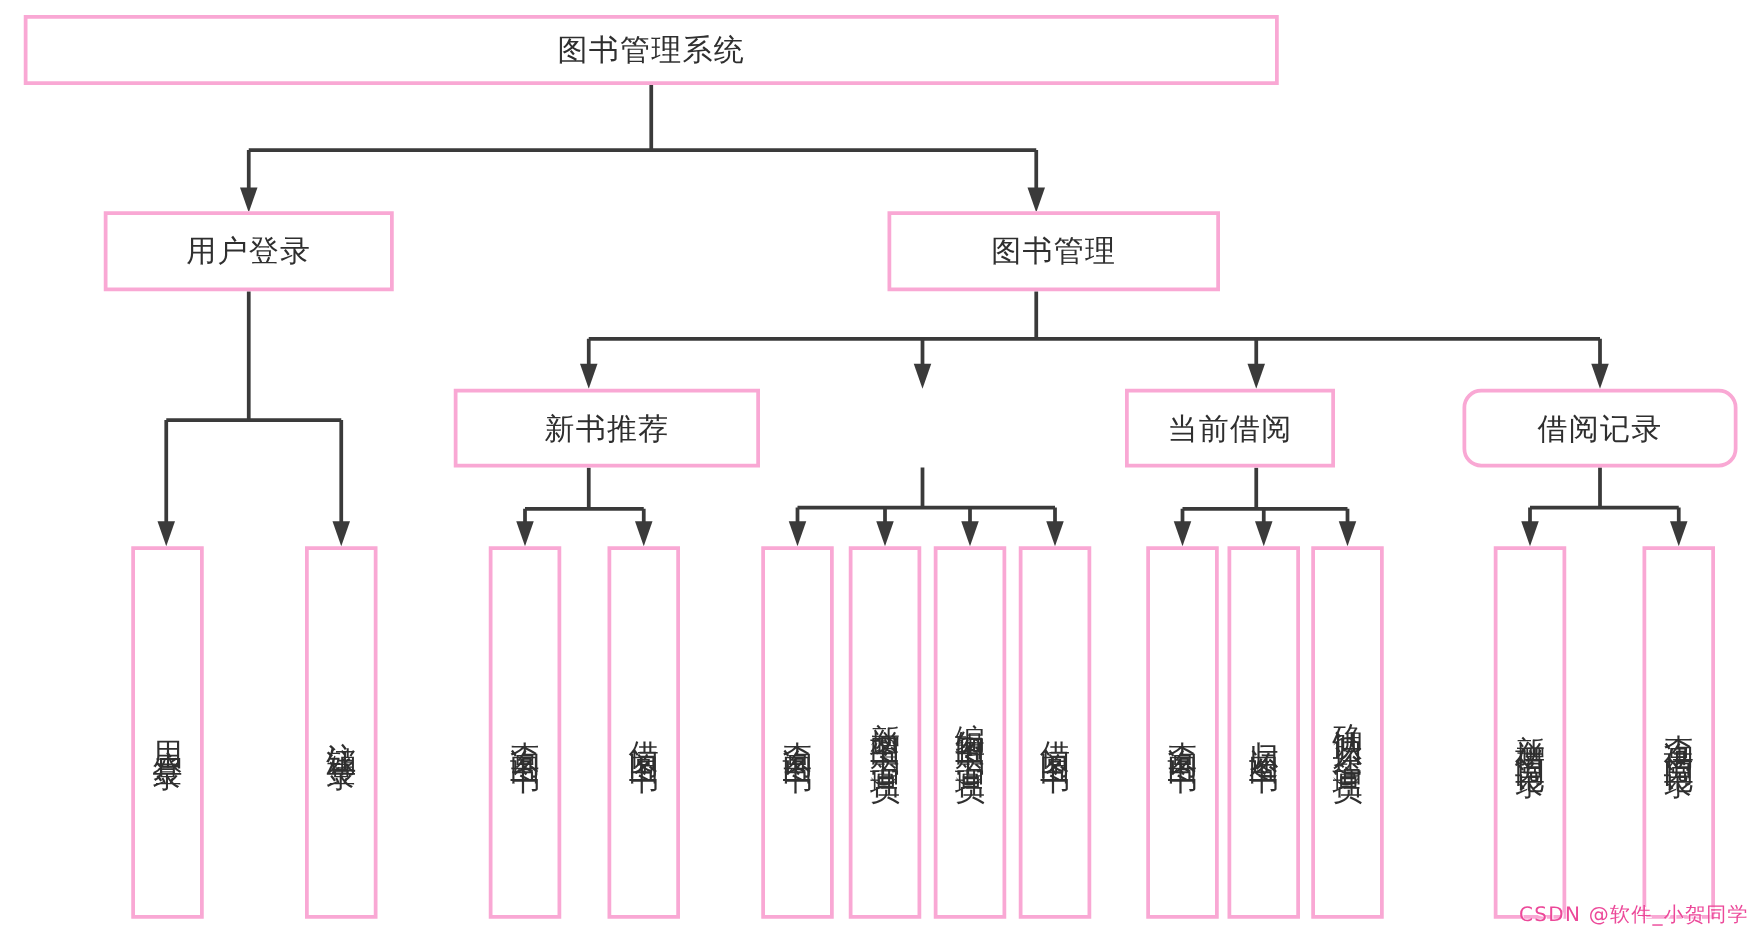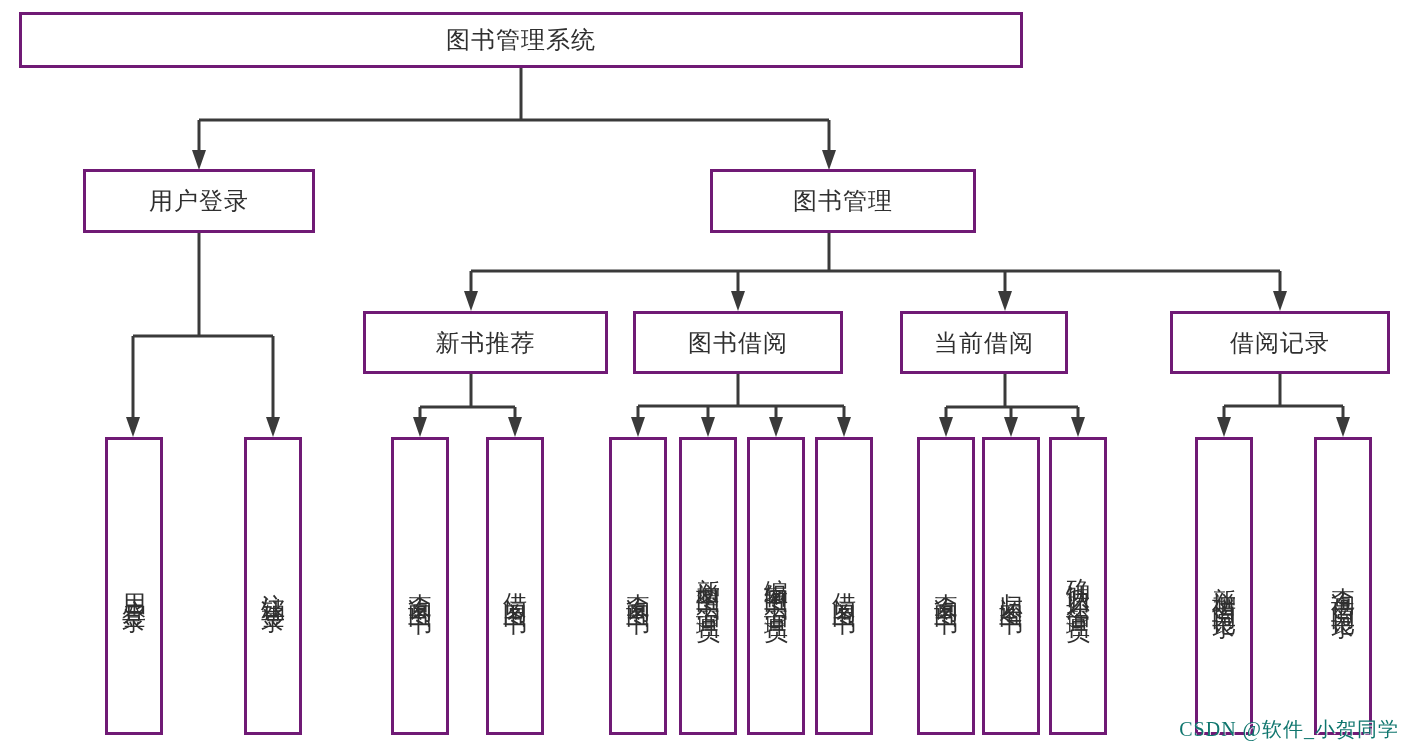--- a/index.html
+++ b/index.html
@@ -14,21 +14,21 @@
   #edges {
     position: absolute;
     left: 0; top: 0;
     width: 1405px; height: 747px;
   }
   #edges path { stroke: #3a3a3a; stroke-width: 3; fill: none; }
   #edges polygon { fill: #3a3a3a; stroke: none; }
   .hbox, .vbox {
     position: absolute;
     box-sizing: border-box;
-    border: 3px solid #701a75;
+    border: 3px solid #f9a8d4;
     background: #ffffff;
     color: #2f2f2f;
     display: flex;
     align-items: center;
     justify-content: center;
   }
   .hbox {
     font-size: 24px;
     letter-spacing: 1px;
     white-space: nowrap;
@@ -42,26 +42,25 @@
   .vtext {
     writing-mode: vertical-rl;
     text-orientation: mixed;
     letter-spacing: 6px;
     line-height: 1;
   }
   #watermark {
     position: absolute;
     right: 6px;
     bottom: 4px;
-    font-size: 20px;
+    font-size: 16px;
     letter-spacing: 1px;
-    color: #0f766e;
+    color: #ec4899;
     text-shadow: 1px 1px 0 rgba(255,255,255,0.9);
     white-space: nowrap;
-    font-family: Liberation Serif, serif;
   }
 </style>
 </head>
 <body>
 
 <div id="canvas">
 
   <svg id="edges" viewBox="0 0 1405 747" xmlns="http://www.w3.org/2000/svg">
     <g>
       <path d="M521 68 V121"></path>
@@ -138,27 +137,24 @@
   <div class="hbox" style="left:83px; top:169px; width:232px; height:64px;">
     <span>用户登录</span>
   </div>
   <div class="hbox" style="left:710px; top:169px; width:266px; height:64px;">
     <span>图书管理</span>
   </div>
 
   <div class="hbox" style="left:363px; top:311px; width:245px; height:63px;">
     <span>新书推荐</span>
   </div>
-  <div class="hbox" style="left:633px; top:311px; width:210px; height:63px;">
-    <span>图书借阅</span>
-  </div>
   <div class="hbox" style="left:900px; top:311px; width:168px; height:63px;">
     <span>当前借阅</span>
   </div>
-  <div class="hbox" style="left:1170px; top:311px; width:220px; height:63px;">
+  <div class="hbox" style="left:1170px; top:311px; width:220px; height:63px;border-radius:15px;">
     <span>借阅记录</span>
   </div>
 
   <div class="vbox" style="left:105px;">
     <span class="vtext">用户登录</span>
   </div>
   <div class="vbox" style="left:244px;">
     <span class="vtext">注销登录</span>
   </div>
 

